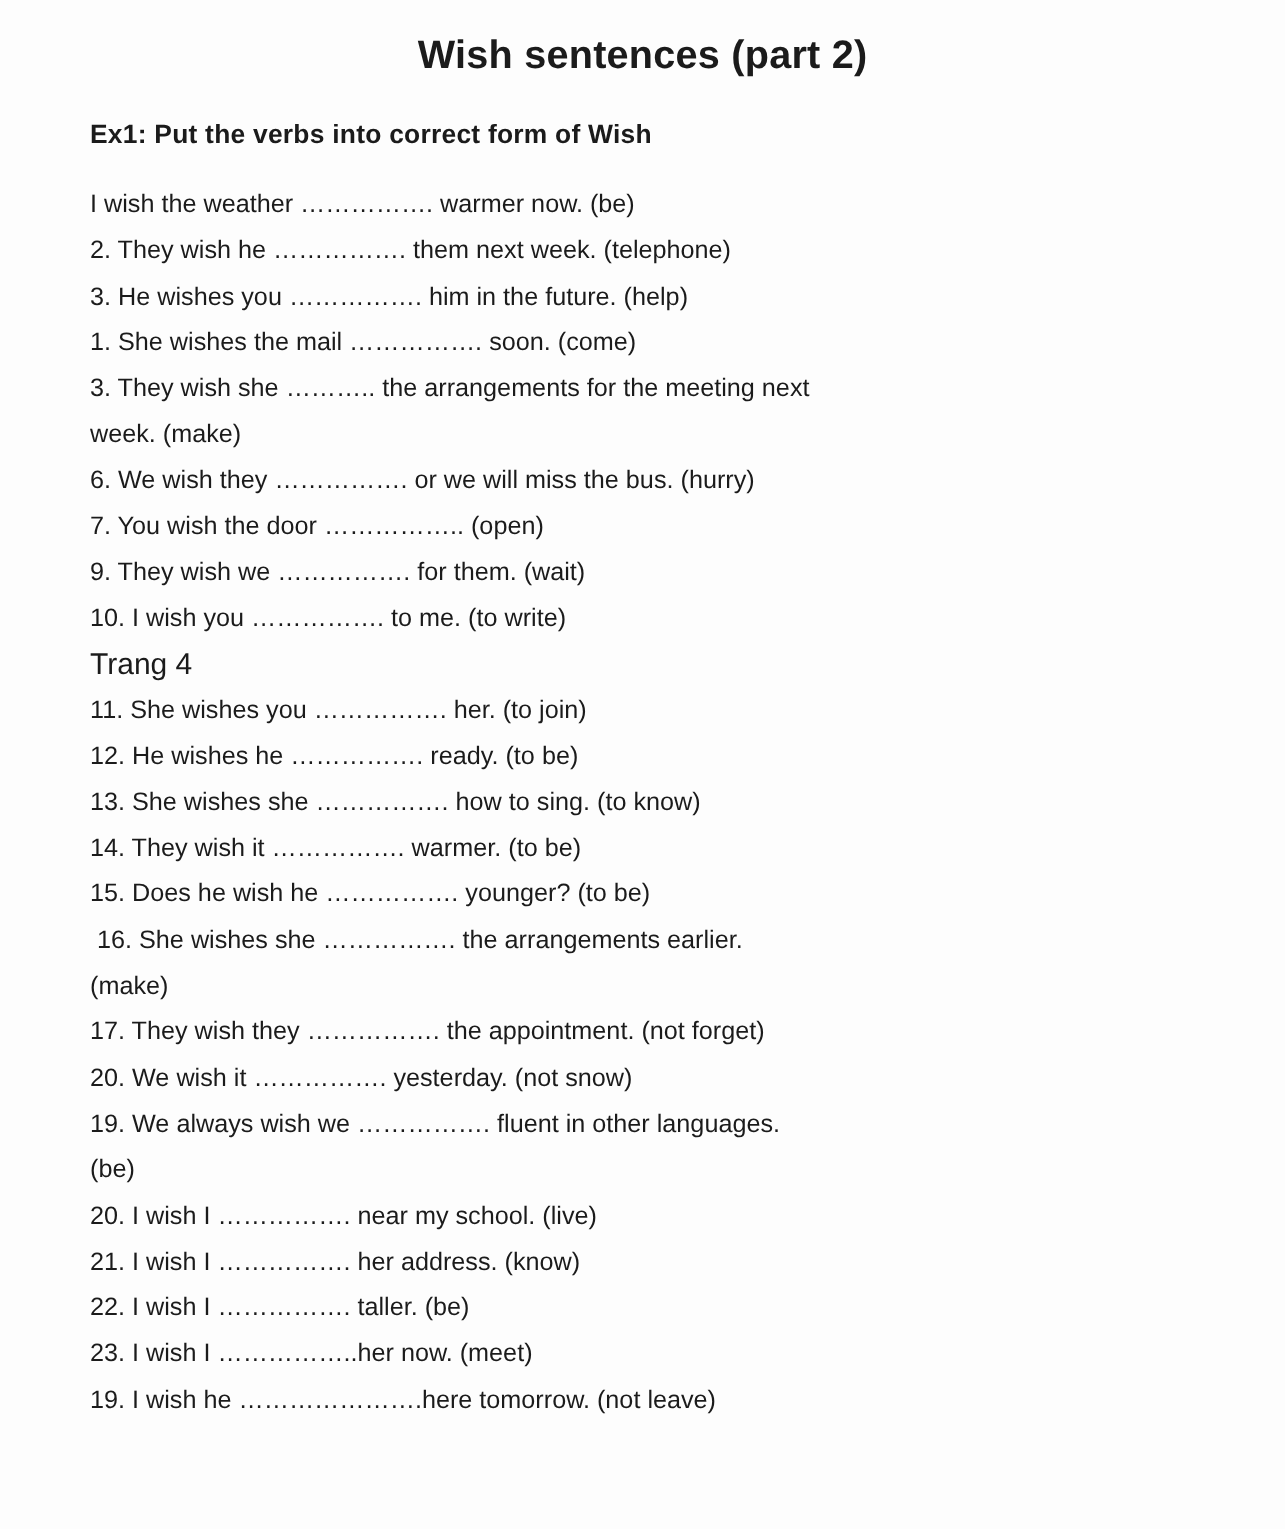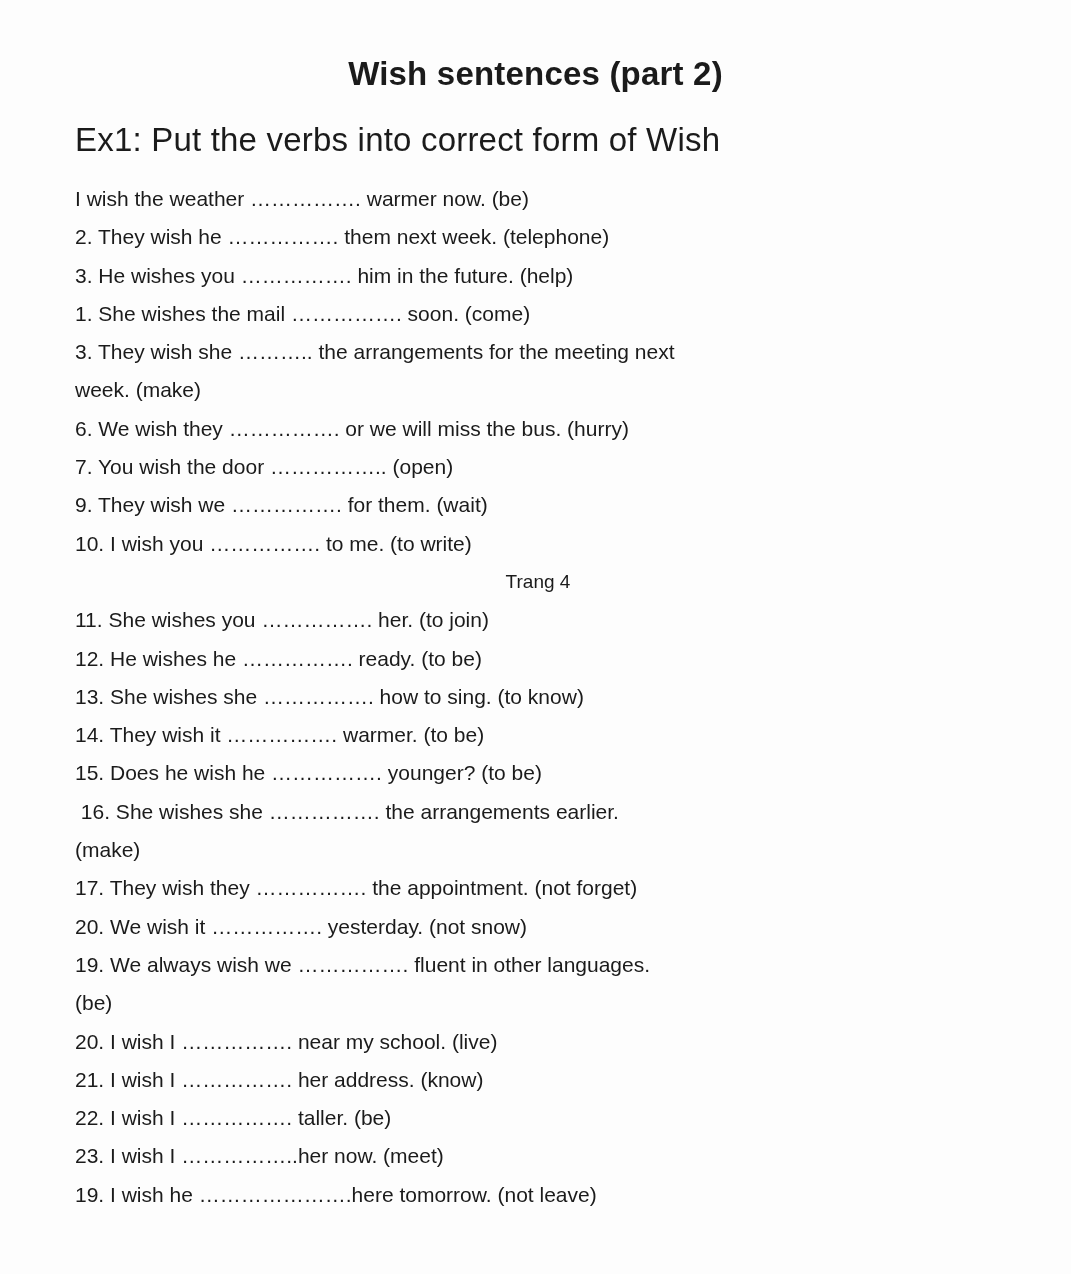--- a/index.html
+++ b/index.html
@@ -11,49 +11,47 @@
     height: 1274px;
     background: #fdfdfd;
     color: #1b1b1b;
     font-family: "Liberation Sans", sans-serif;
     overflow: hidden;
   }
   .page {
     width: 1071px;
     height: 900px;
     box-sizing: border-box;
-    margin-top: 28px;
   }
   .title {
     margin: 0;
     padding-top: 26px;
     text-align: center;
     font-size: 33px;
     font-weight: bold;
     line-height: 40px;
     letter-spacing: 0.2px;
   }
   .heading {
     margin: 26px 60px 0 75px;
-    font-size: 33px;
-    font-weight: normal;
+    font-size: 22px;
+    font-weight: bold;
     line-height: 40px;
     letter-spacing: 0.2px;
   }
   .lines {
     margin: 20px 70px 0 75px;
   }
   .line {
     font-size: 21px;
     line-height: 38.3px;
     white-space: pre-wrap;
   }
   .line.note {
-    font-size: 19px;
-    text-align: center;
+    font-size: 25px;
   }
 </style>
 </head>
 <body>
 
 <div class="page">
   <h1 class="title">Wish sentences (part 2)</h1>
   <h2 class="heading">Ex1: Put the verbs into correct form of Wish</h2>
   <div class="lines" id="lines">
       <div class="line">I wish the weather ……………. warmer now. (be)</div>

